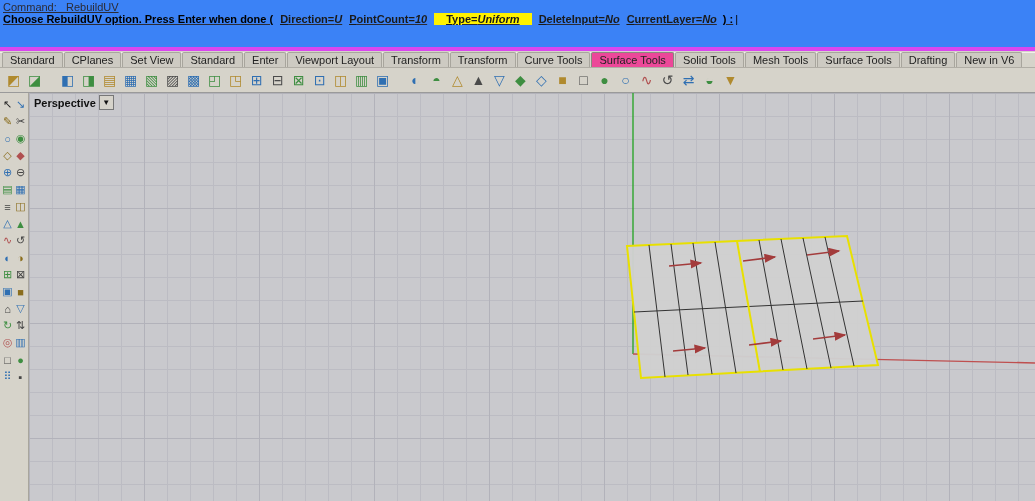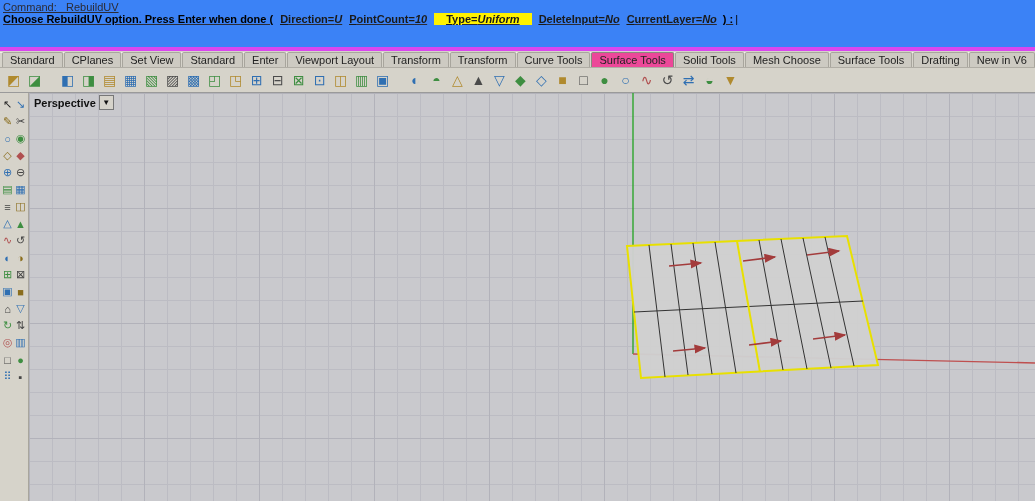--- a/index.html
+++ b/index.html
@@ -78,21 +78,21 @@
       <span class="tab">CPlanes</span>
       <span class="tab">Set View</span>
       <span class="tab">Standard</span>
       <span class="tab">Enter</span>
       <span class="tab">Viewport Layout</span>
       <span class="tab">Transform</span>
       <span class="tab">Transform</span>
       <span class="tab">Curve Tools</span>
       <span class="tab active">Surface Tools</span>
       <span class="tab">Solid Tools</span>
-      <span class="tab">Mesh Choose</span>
+      <span class="tab">Mesh Tools</span>
       <span class="tab">Surface Tools</span>
       <span class="tab">Drafting</span>
       <span class="tab">New in V6</span>
     </div>
 
   <div class="toolbar" id="toolbar">
       <div class="tbgroup">
         <span class="tbico" style="color: rgb(176, 138, 46);">◩</span>
         <span class="tbico" style="color: rgb(62, 142, 65);">◪</span>
       </div>

